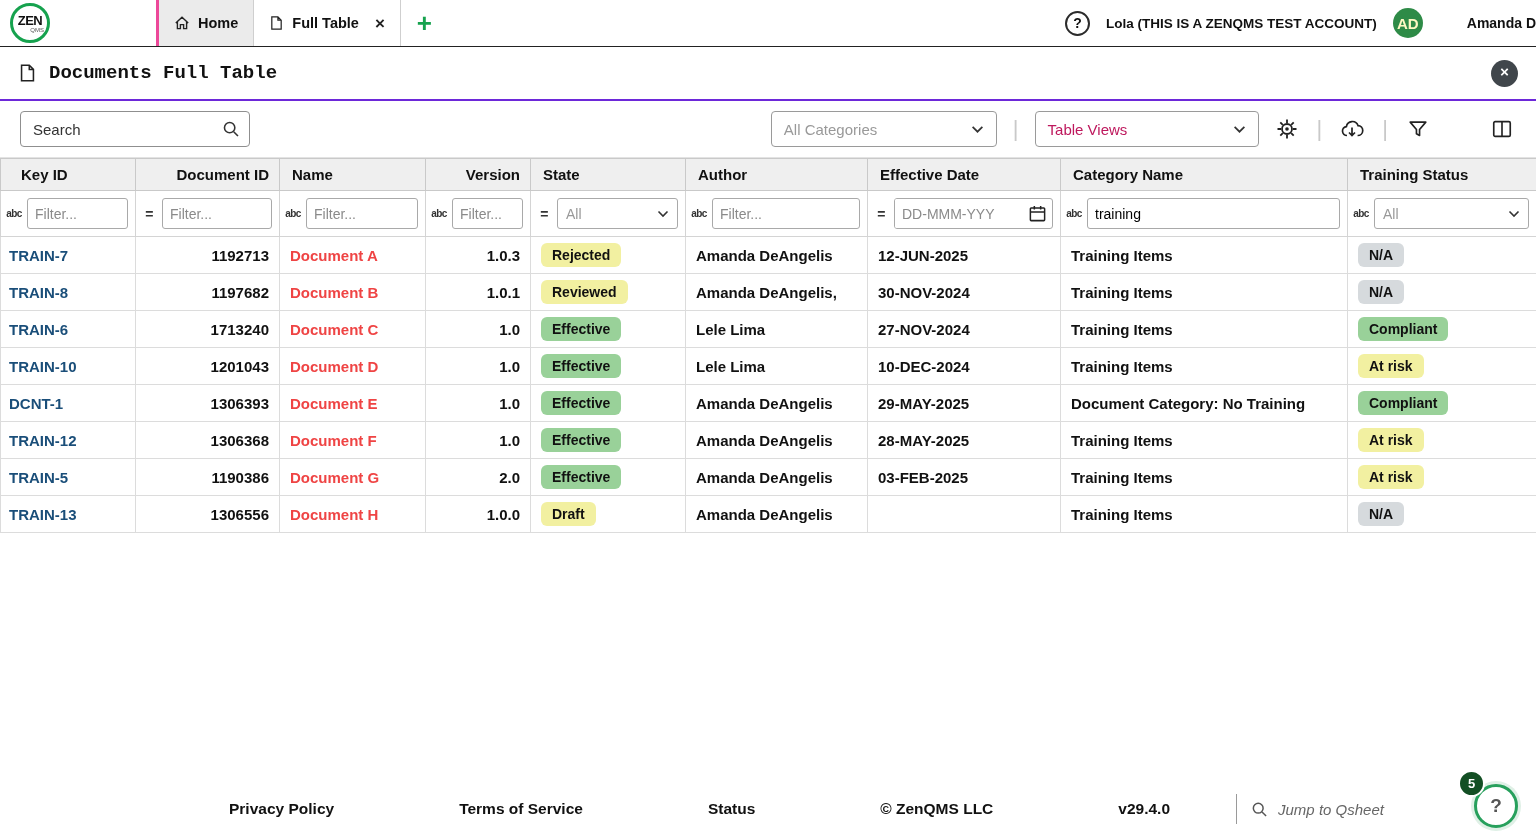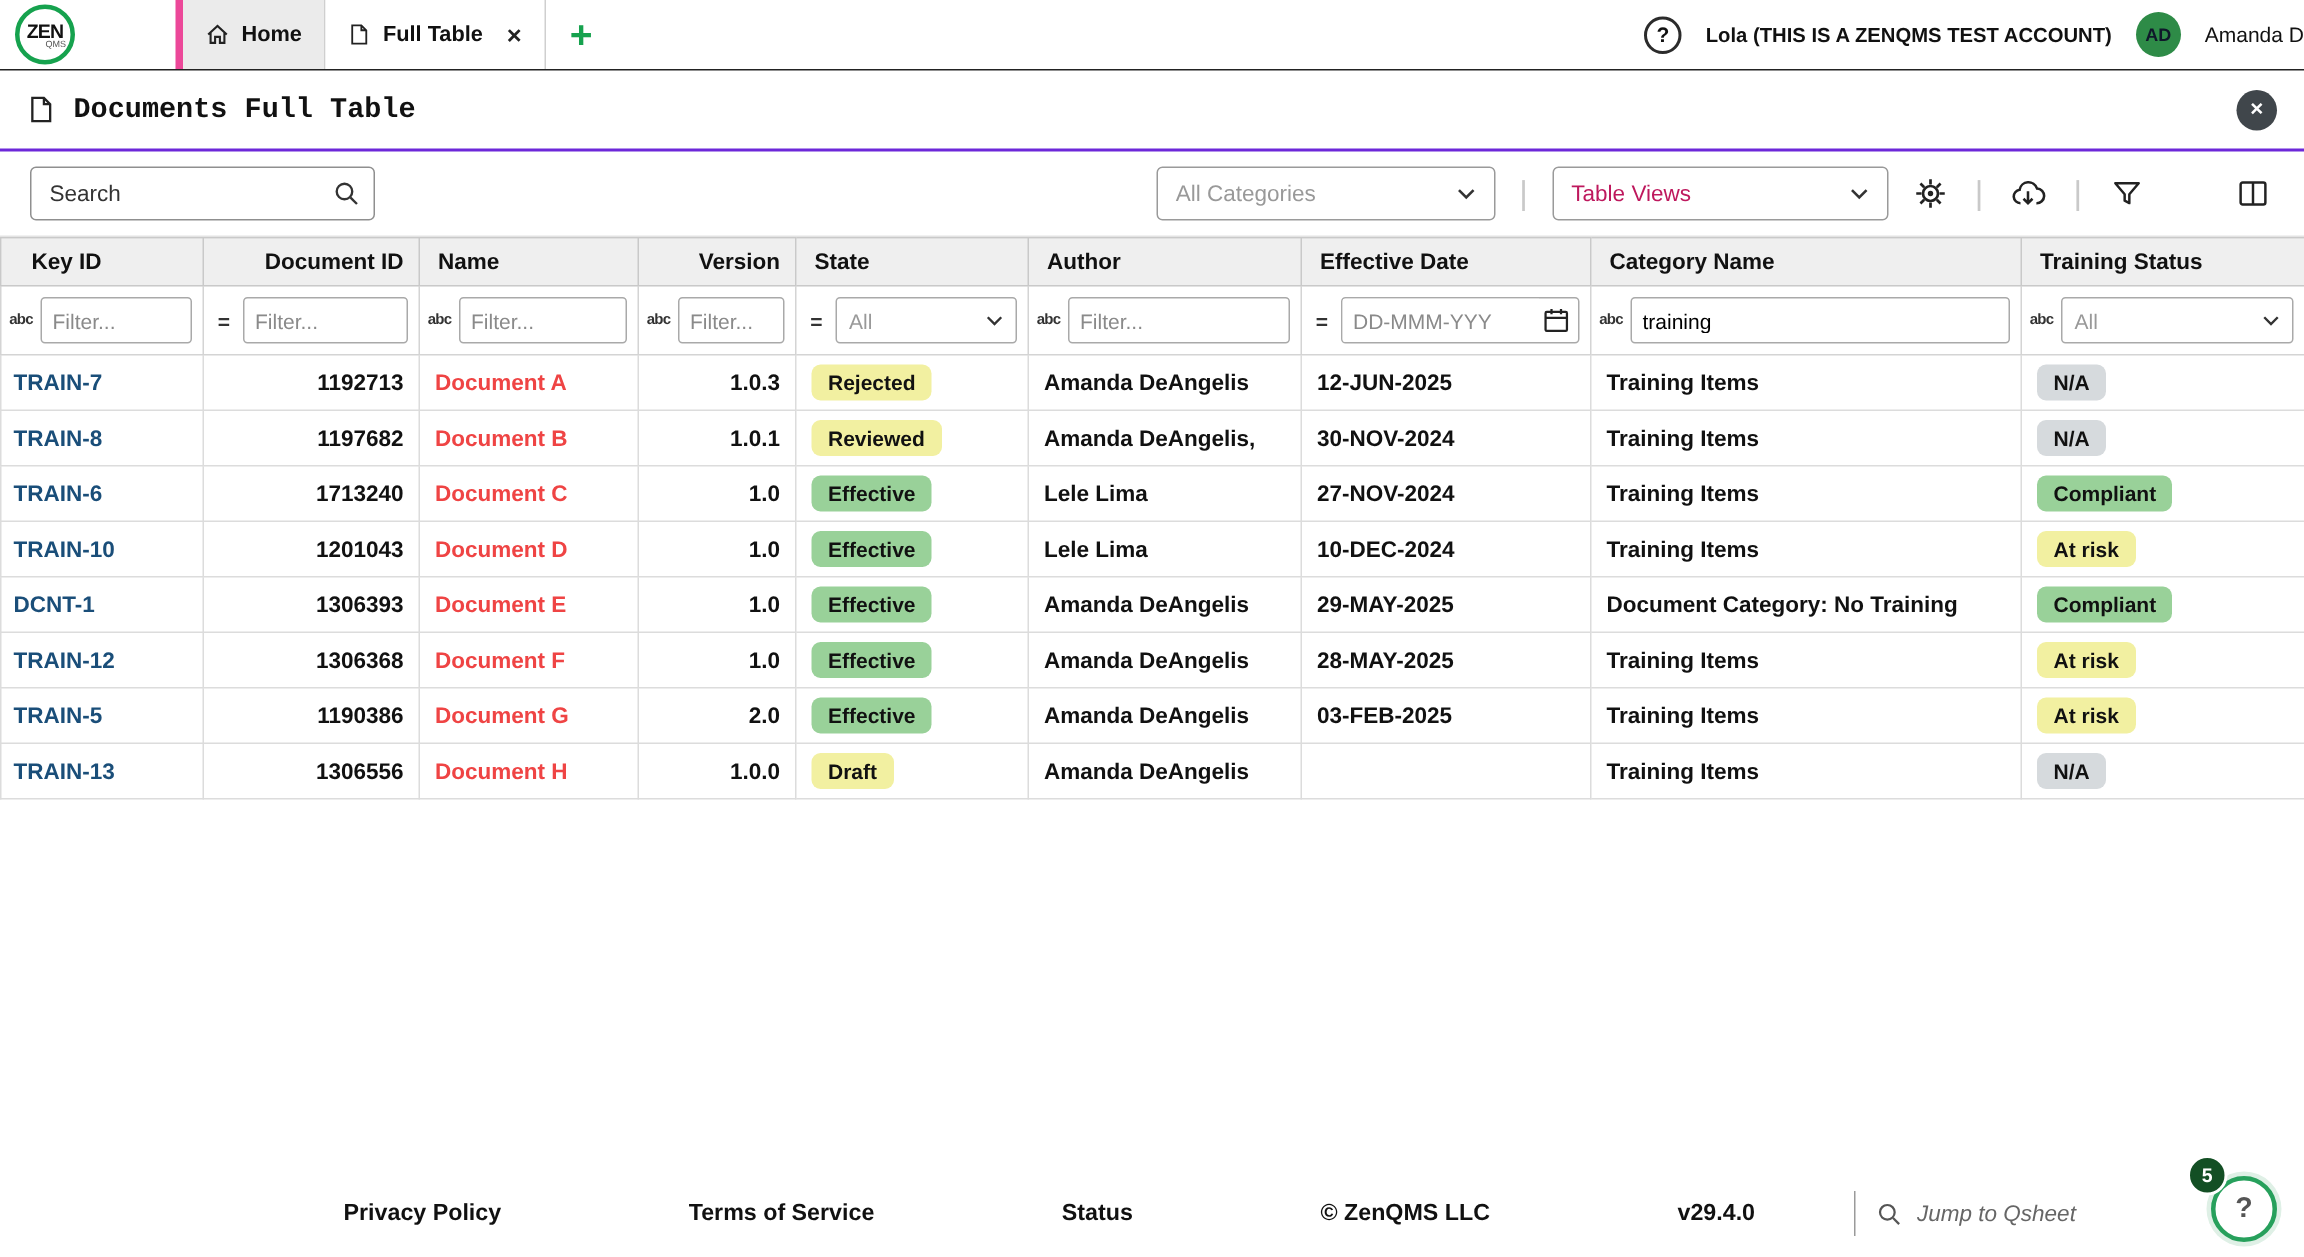--- a/index.html
+++ b/index.html
@@ -5,34 +5,34 @@
   * { box-sizing: border-box; }
   html,body { margin:0; padding:0; }
   body {
     width:1536px; height:838px; position:relative; overflow:hidden;
     background:#fff; font-family:"Liberation Sans","DejaVu Sans",sans-serif; color:#111;
   }
   svg { display:block; }
 
   
   .topbar { height:47px; display:flex; align-items:stretch; border-bottom:1px solid #222; background:#fff; }
-  .logo-wrap { width:122px; display:flex; align-items:center; justify-content:flex-start; padding-left:10px; border-right:5px solid #ec4899; }
+  .logo-wrap { width:159px; display:flex; align-items:center; justify-content:flex-start; padding-left:10px; border-right:3px solid #ec4899; }
   .logo-circle { width:40px; height:40px; border-radius:50%; border:3px solid #16a24e; display:flex; flex-direction:column; align-items:center; justify-content:center; position:relative; background:#fff; }
   .logo-zen { font-weight:bold; font-size:13px; letter-spacing:-0.5px; color:#111; line-height:1; }
   .logo-qms { font-size:6px; color:#555; line-height:1; align-self:flex-end; margin-right:3px; }
   .tab { display:flex; align-items:center; gap:8px; padding:0 15px; font-weight:bold; font-size:14.5px; border-right:1px solid #cfcfcf; cursor:default; }
   .tab-inactive { background:#ebebeb; }
   .tab-active   { background:#fff; }
   .tab-close { margin-left:8px; font-size:17px; font-weight:bold; color:#222; line-height:1; }
   .newtab { color:#16a24e; font-size:26px; font-weight:bold; padding:0 16px; display:flex; align-items:center; }
   .topbar-right { margin-left:auto; display:flex; align-items:center; gap:16px; overflow:hidden; white-space:nowrap; }
   .help-circle { width:25px; height:25px; border:2px solid #2b2b2b; border-radius:50%; display:flex; align-items:center; justify-content:center; font-weight:bold; font-size:14px; flex:0 0 auto; }
   .account { font-weight:bold; font-size:13.5px; }
-  .avatar { width:30px; height:30px; border-radius:50%; background:#2e8b47; color:#0f172a; display:flex; align-items:center; justify-content:center; font-weight:bold; font-size:12px; flex:0 0 auto; }
-  .username { font-weight:normal; font-size:14px; }
+  .avatar { width:30px; height:30px; border-radius:50%; background:#2e8b47; color:#fef9c3; display:flex; align-items:center; justify-content:center; font-weight:bold; font-size:15px; flex:0 0 auto; }
+  .username { font-weight:bold; font-size:14px;margin-left:28px; }
 
   
   .titlebar { height:54px; display:flex; align-items:center; gap:12px; padding:0 18px; border-bottom:2px solid #6d28d9;font-family:Liberation Mono, monospace; }
   .page-title { font-size:19px; font-weight:bold; }
   .close-btn { margin-left:auto; width:27px; height:27px; border-radius:50%; background:#40464b; color:#fff; display:flex; align-items:center; justify-content:center; font-size:15px; font-weight:bold; }
 
   
   .toolbar { height:57px; display:flex; align-items:center; padding:0 20px; gap:14px; border-bottom:1px solid #e3e3e3; }
   .search-wrap { position:relative; width:230px; flex:0 0 auto; }
   .search-input { width:100%; height:36px; border:1px solid #8f8f8f; border-radius:4px; padding:0 36px 0 12px; font-size:15px; font-family:inherit; }

